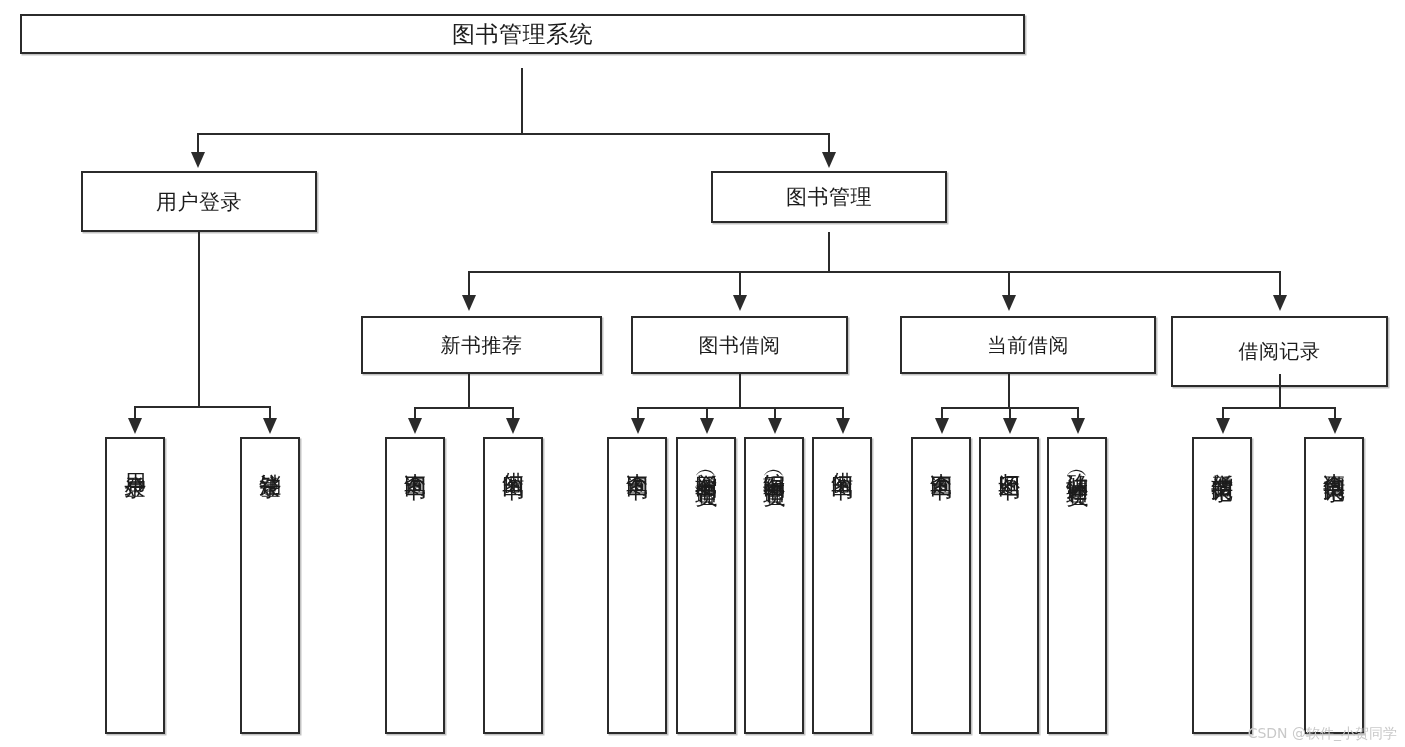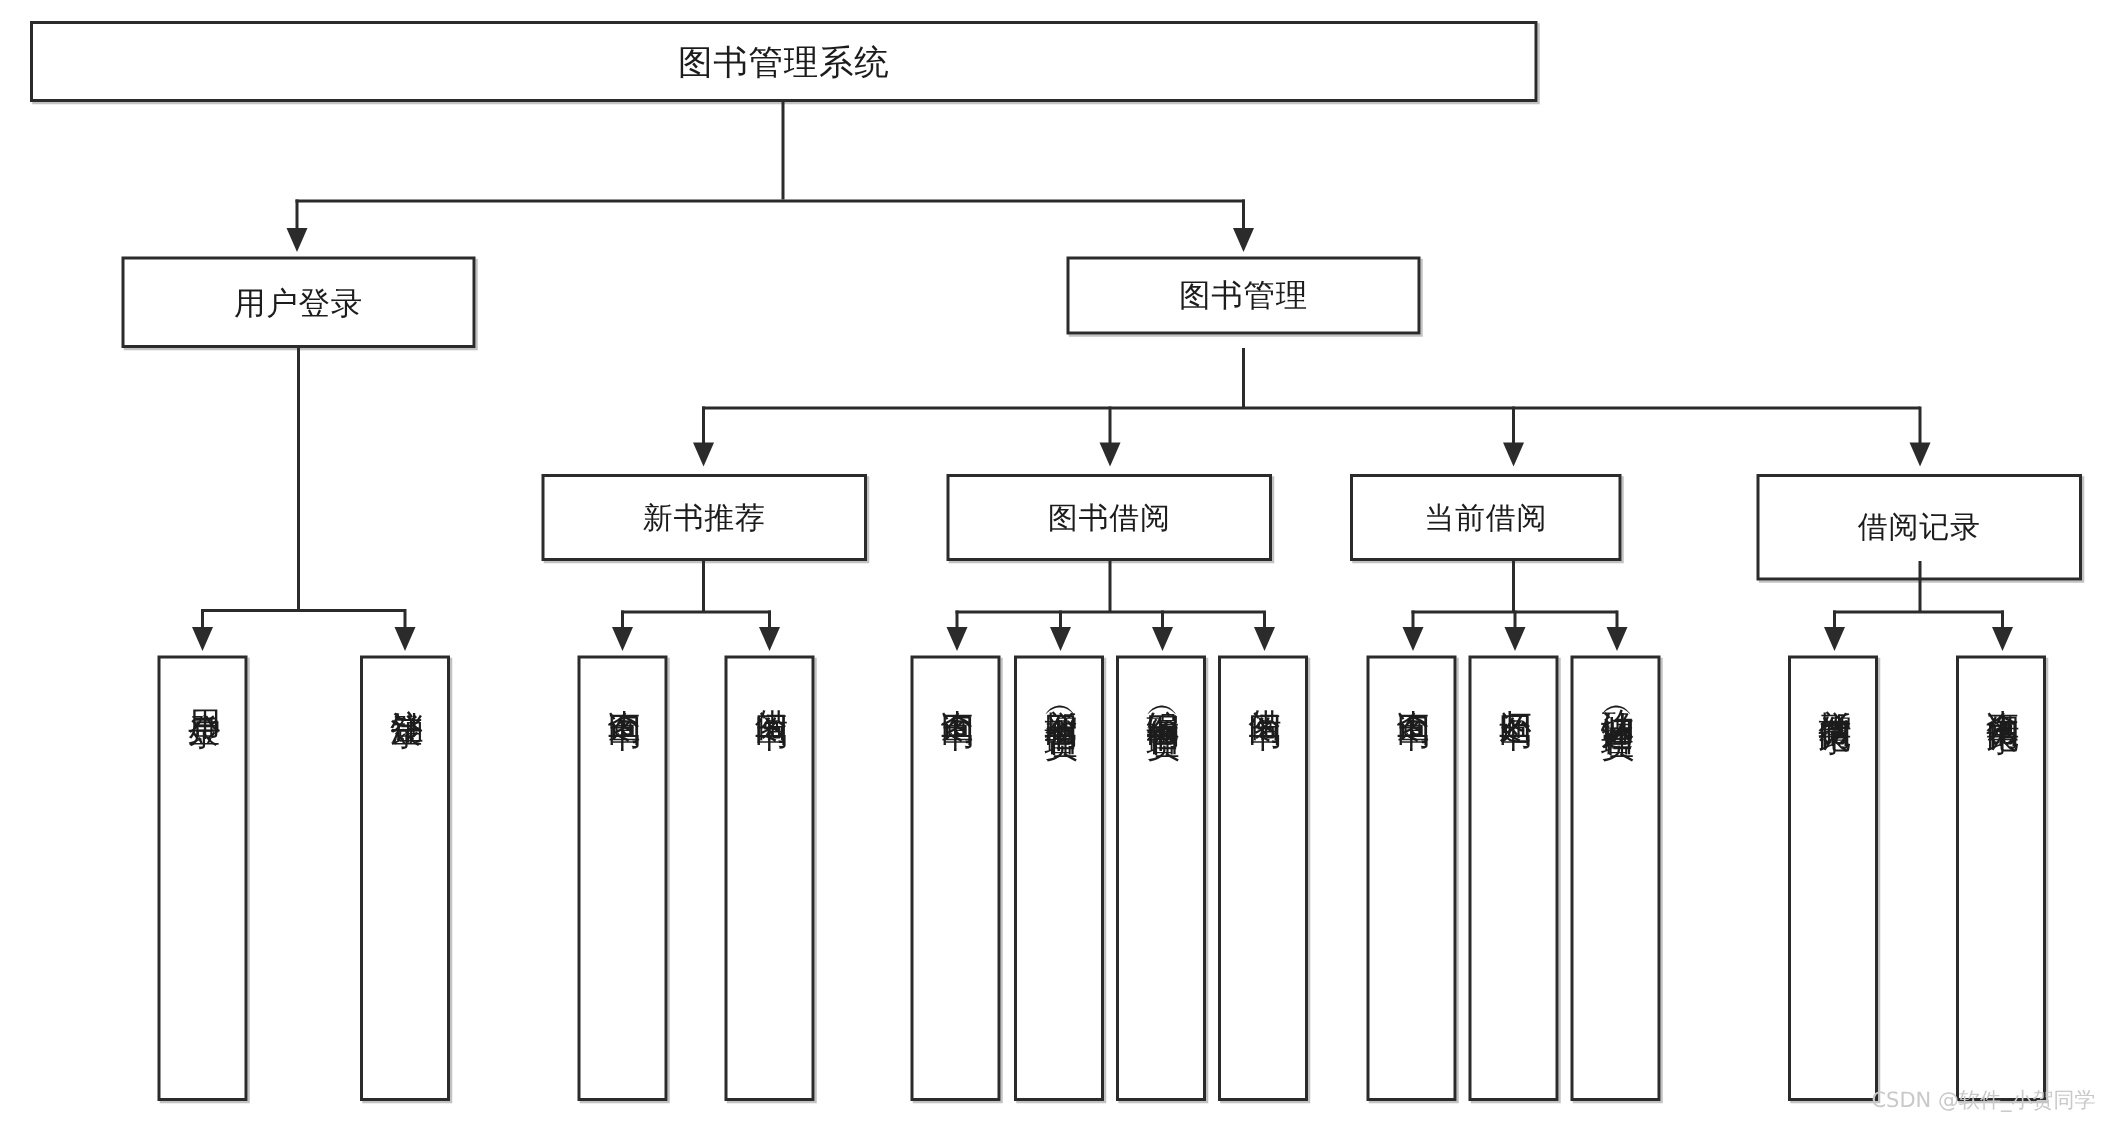--- a/index.html
+++ b/index.html
@@ -67,21 +67,21 @@
     color:#c9c9c9;
     white-space:nowrap;
     font-family:"DejaVu Sans","Liberation Sans",sans-serif;
   }
 </style>
 </head>
 <body>
 
 <div id="canvas">
 
-  <div class="node root" style="left:20px;top:14px;width:1005px;height:54px;">
+  <div class="node root" style="left:20px;top:14px;width:1005px;height:40px;">
     <span class="lbl">图书管理系统</span>
   </div>
 
   <div class="ln v" style="left:521px;top:68px;height:65px;"></div>
 
   <div class="ln h" style="left:197px;top:133px;width:633px;"></div>
 
   <div class="ln v" style="left:197px;top:133px;height:22px;"></div>
   <div class="arw" style="left:191px;top:152px;"></div>
   <div class="ln v" style="left:828px;top:133px;height:22px;"></div>
@@ -112,27 +112,27 @@
   <div class="ln h" style="left:468px;top:271px;width:812px;"></div>
   <div class="ln v" style="left:468px;top:271px;height:26px;"></div>
   <div class="arw" style="left:462px;top:295px;"></div>
   <div class="ln v" style="left:739px;top:271px;height:26px;"></div>
   <div class="arw" style="left:733px;top:295px;"></div>
   <div class="ln v" style="left:1008px;top:271px;height:26px;"></div>
   <div class="arw" style="left:1002px;top:295px;"></div>
   <div class="ln v" style="left:1279px;top:271px;height:26px;"></div>
   <div class="arw" style="left:1273px;top:295px;"></div>
 
-  <div class="node lvl2" style="left:361px;top:316px;width:217px;height:58px;">
+  <div class="node lvl2" style="left:361px;top:316px;width:241px;height:58px;">
     <span class="lbl">新书推荐</span>
   </div>
   <div class="node lvl2" style="left:631px;top:316px;width:217px;height:58px;text-align:right;">
     <span class="lbl">图书借阅</span>
   </div>
-  <div class="node lvl2" style="left:900px;top:316px;width:181px;height:58px;">
+  <div class="node lvl2" style="left:900px;top:316px;width:256px;height:58px;">
     <span class="lbl">当前借阅</span>
   </div>
   <div class="node lvl2" style="left:1171px;top:316px;width:217px;height:71px;">
     <span class="lbl">借阅记录</span>
   </div>
 
   <div class="ln v" style="left:468px;top:374px;height:34px;"></div>
   <div class="ln h" style="left:414px;top:407px;width:100px;"></div>
   <div class="ln v" style="left:414px;top:407px;height:13px;"></div>
   <div class="arw" style="left:408px;top:418px;"></div>

